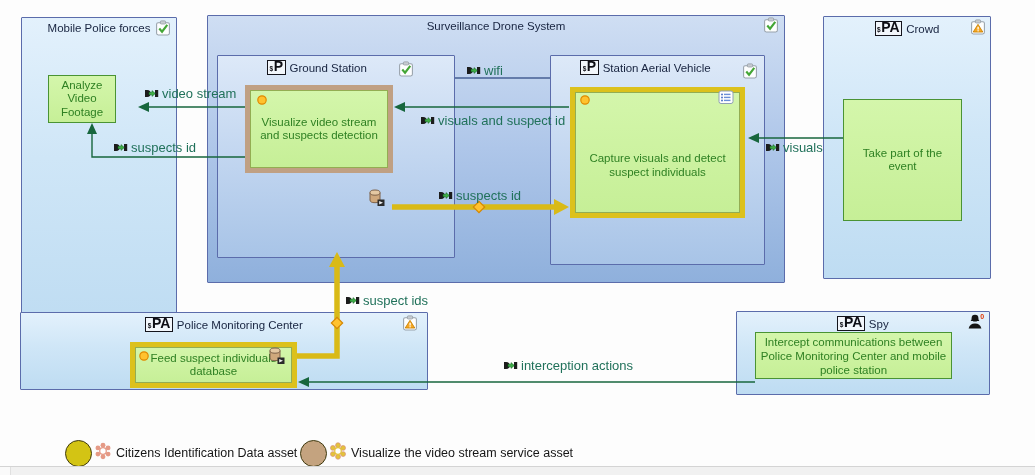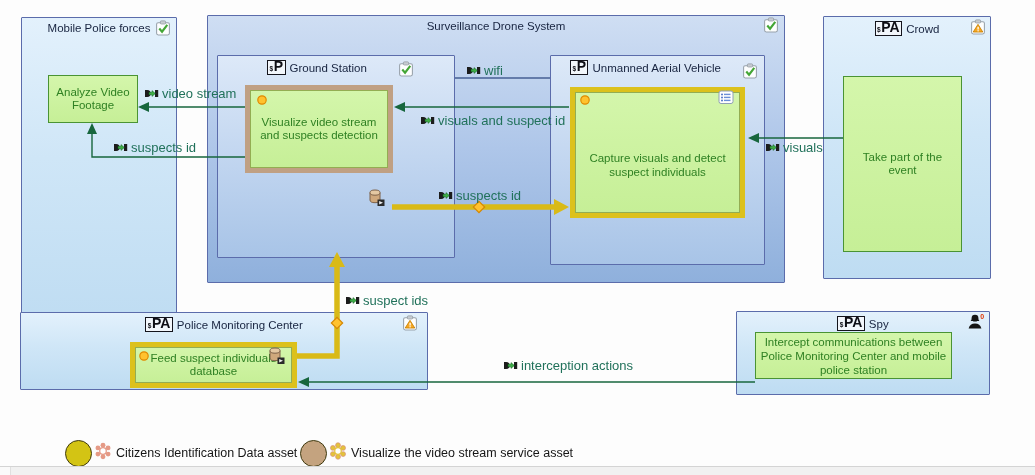--- a/index.html
+++ b/index.html
@@ -83,21 +83,21 @@
           <rect x="1.5" y="2.5" width="12" height="11.5" rx="1.5" fill="#fdfefe" stroke="#98a2ab"></rect>
           <rect x="5" y="0.8" width="5" height="3" rx="1" fill="#c7ccd1" stroke="#8b949c" stroke-width="0.6"></rect>
           <path d="M4 8 l2.6 3 L11.5 4.5" fill="none" stroke="#44a636" stroke-width="2"></path>
         </svg>
     </span>
   </div>
 
   <div class="box subsystem" style="left:550px;top:55px;width:215px;height:210px">
     <div class="box-title">
       <span class="type-chip">P</span>
-      <span>Unmanned Aerial Vehicle</span>
+      <span>Station Aerial Vehicle</span>
       <span style="width:20px"></span>
     </div>
     <span class="status-icon" style="right:6px;top:7px">
       <svg width="16" height="16" viewBox="0 0 15 15">
           <rect x="1.5" y="2.5" width="12" height="11.5" rx="1.5" fill="#fdfefe" stroke="#98a2ab"></rect>
           <rect x="5" y="0.8" width="5" height="3" rx="1" fill="#c7ccd1" stroke="#8b949c" stroke-width="0.6"></rect>
           <path d="M4 8 l2.6 3 L11.5 4.5" fill="none" stroke="#44a636" stroke-width="2"></path>
         </svg>
     </span>
   </div>
@@ -176,34 +176,34 @@
     <g stroke="#17663d" stroke-width="1.4" fill="#17663d">
       <line x1="843" y1="138" x2="757" y2="138"></line>
       <polygon points="748,138 759,133 759,143" stroke="none"></polygon>
     </g>
     <g stroke="#17663d" stroke-width="1.4" fill="#17663d">
       <line x1="755" y1="382" x2="307" y2="382"></line>
       <polygon points="298,382 309,377 309,387" stroke="none"></polygon>
     </g>
   </svg>
 
-  <div class="func-box" style="left:48px;top:75px;width:90px;height:48px">
+  <div class="func-box" style="left:48px;top:75px;width:68px;height:48px">
     <span>Analyze Video Footage</span>
   </div>
 
   <div class="func-box hl-tan" style="left:245px;top:85px;width:148px;height:88px">
     <span>Visualize video stream and suspects detection</span>
   </div>
 
 
   <div class="func-box hl-yellow" style="left:570px;top:87px;width:175px;height:131px">
     <span style="padding-top:26px">Capture visuals and detect suspect individuals</span>
   </div>
 
-  <div class="func-box" style="left:843px;top:76px;width:119px;height:176px">
+  <div class="func-box" style="left:843px;top:99px;width:119px;height:122px">
     <span>Take part of the event</span>
   </div>
 
   <div class="func-box hl-yellow" style="left:130px;top:342px;width:167px;height:46px">
     <span>Feed suspect individuals database</span>
   </div>
 
   <div class="func-box" style="left:755px;top:332px;width:197px;height:47px;line-height:14px">
     <span>Intercept communications between Police Monitoring Center and mobile police station</span>
   </div>

